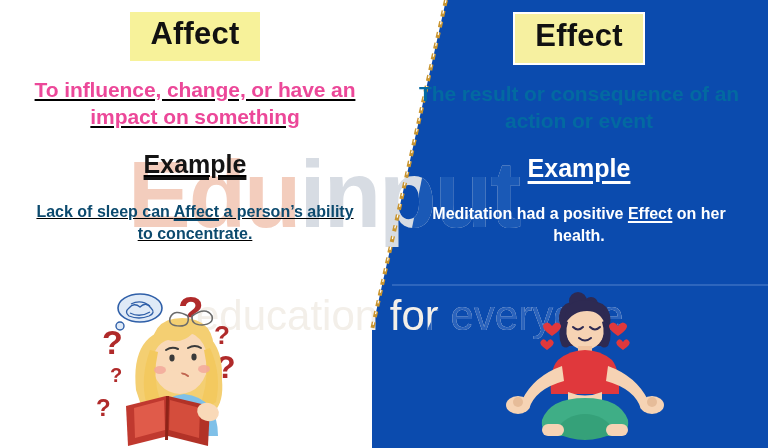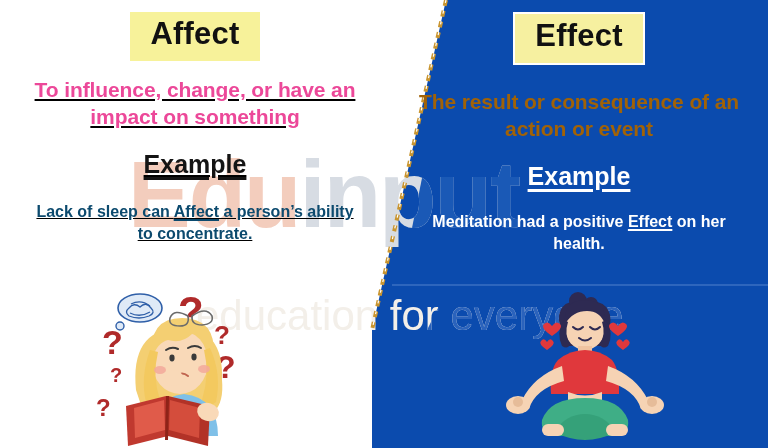--- a/index.html
+++ b/index.html
@@ -130,21 +130,21 @@
   .title-wrap { margin-top: 12px; }
   .title-wrap.right { margin-top: 12px; }
 
   .definition {
     font-size: 21px;
     font-weight: 700;
     line-height: 1.28;
     letter-spacing: -0.1px;
   }
   .definition.left  { color: #ec4899; margin: 16px auto 0; width: 330px; }
-  .definition.right { color: #a16207;  margin: 24px auto 0; width: 336px; }
+  .definition.right { color: #0369a1;  margin: 16px auto 0; width: 336px; }
 
   .example-head {
     font-size: 25px;
     font-weight: 700;
     text-decoration: underline;
     text-underline-offset: 4px;
     text-decoration-thickness: 3px;
   }
   .example-head.left  { color: #141414; margin-top: 20px; }
   .example-head.right { color: #ffffff; margin-top: 20px; }

